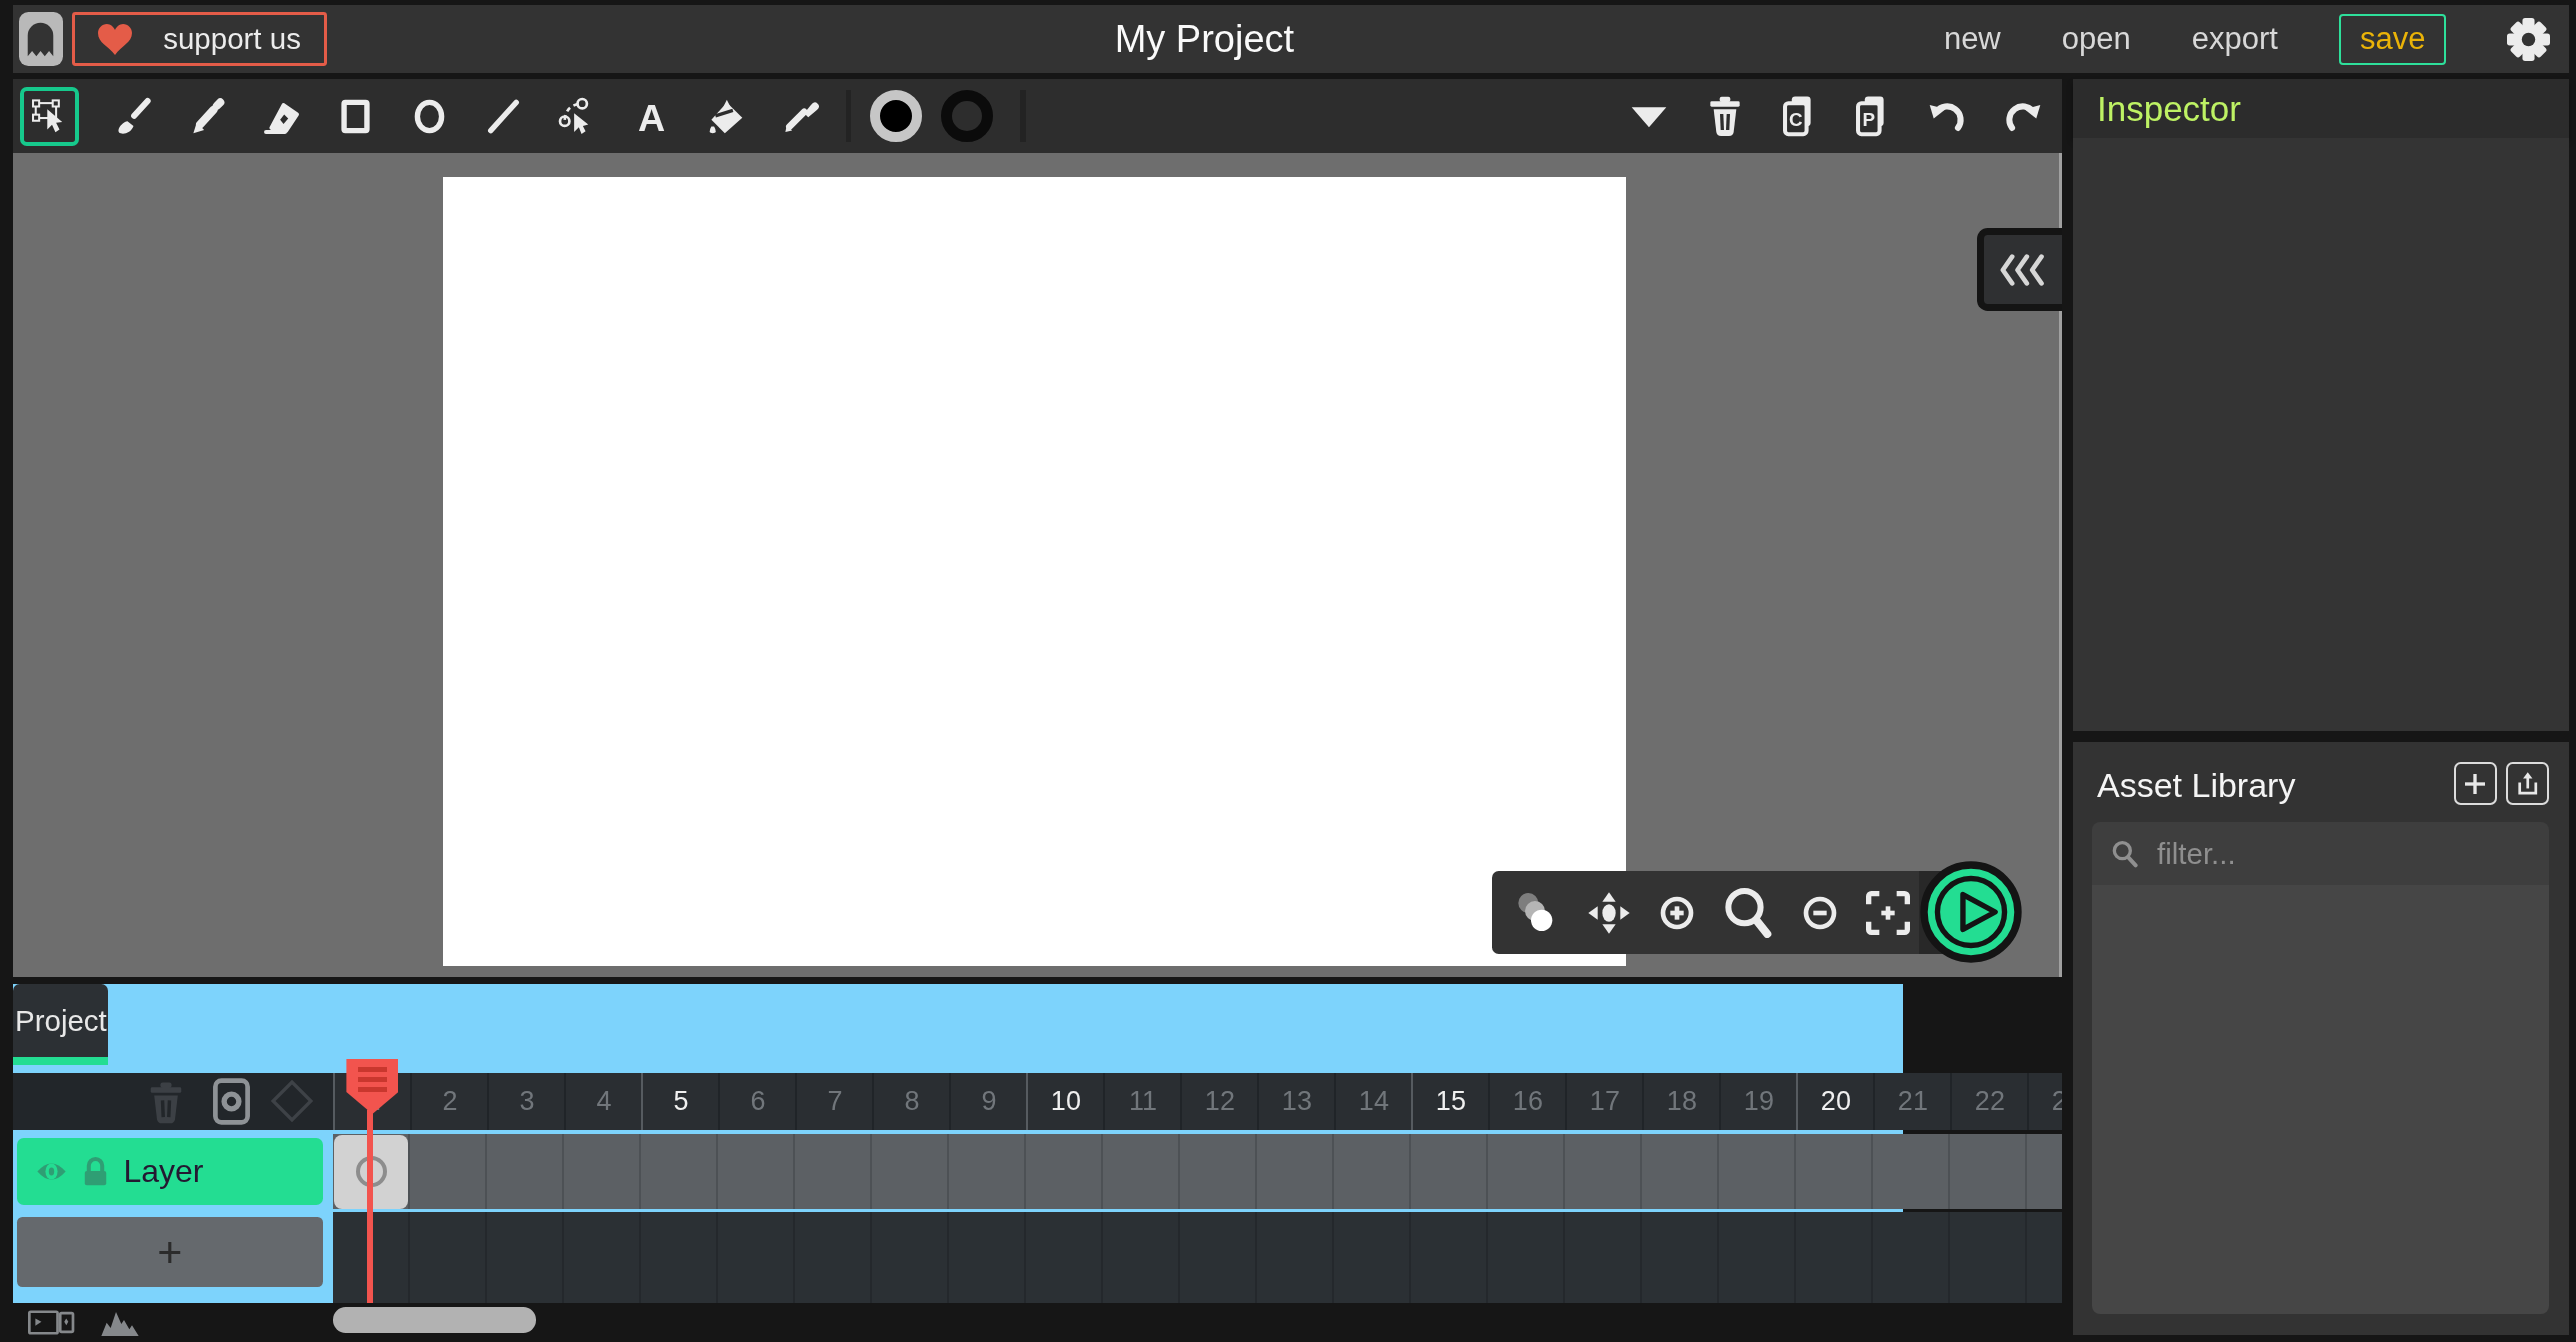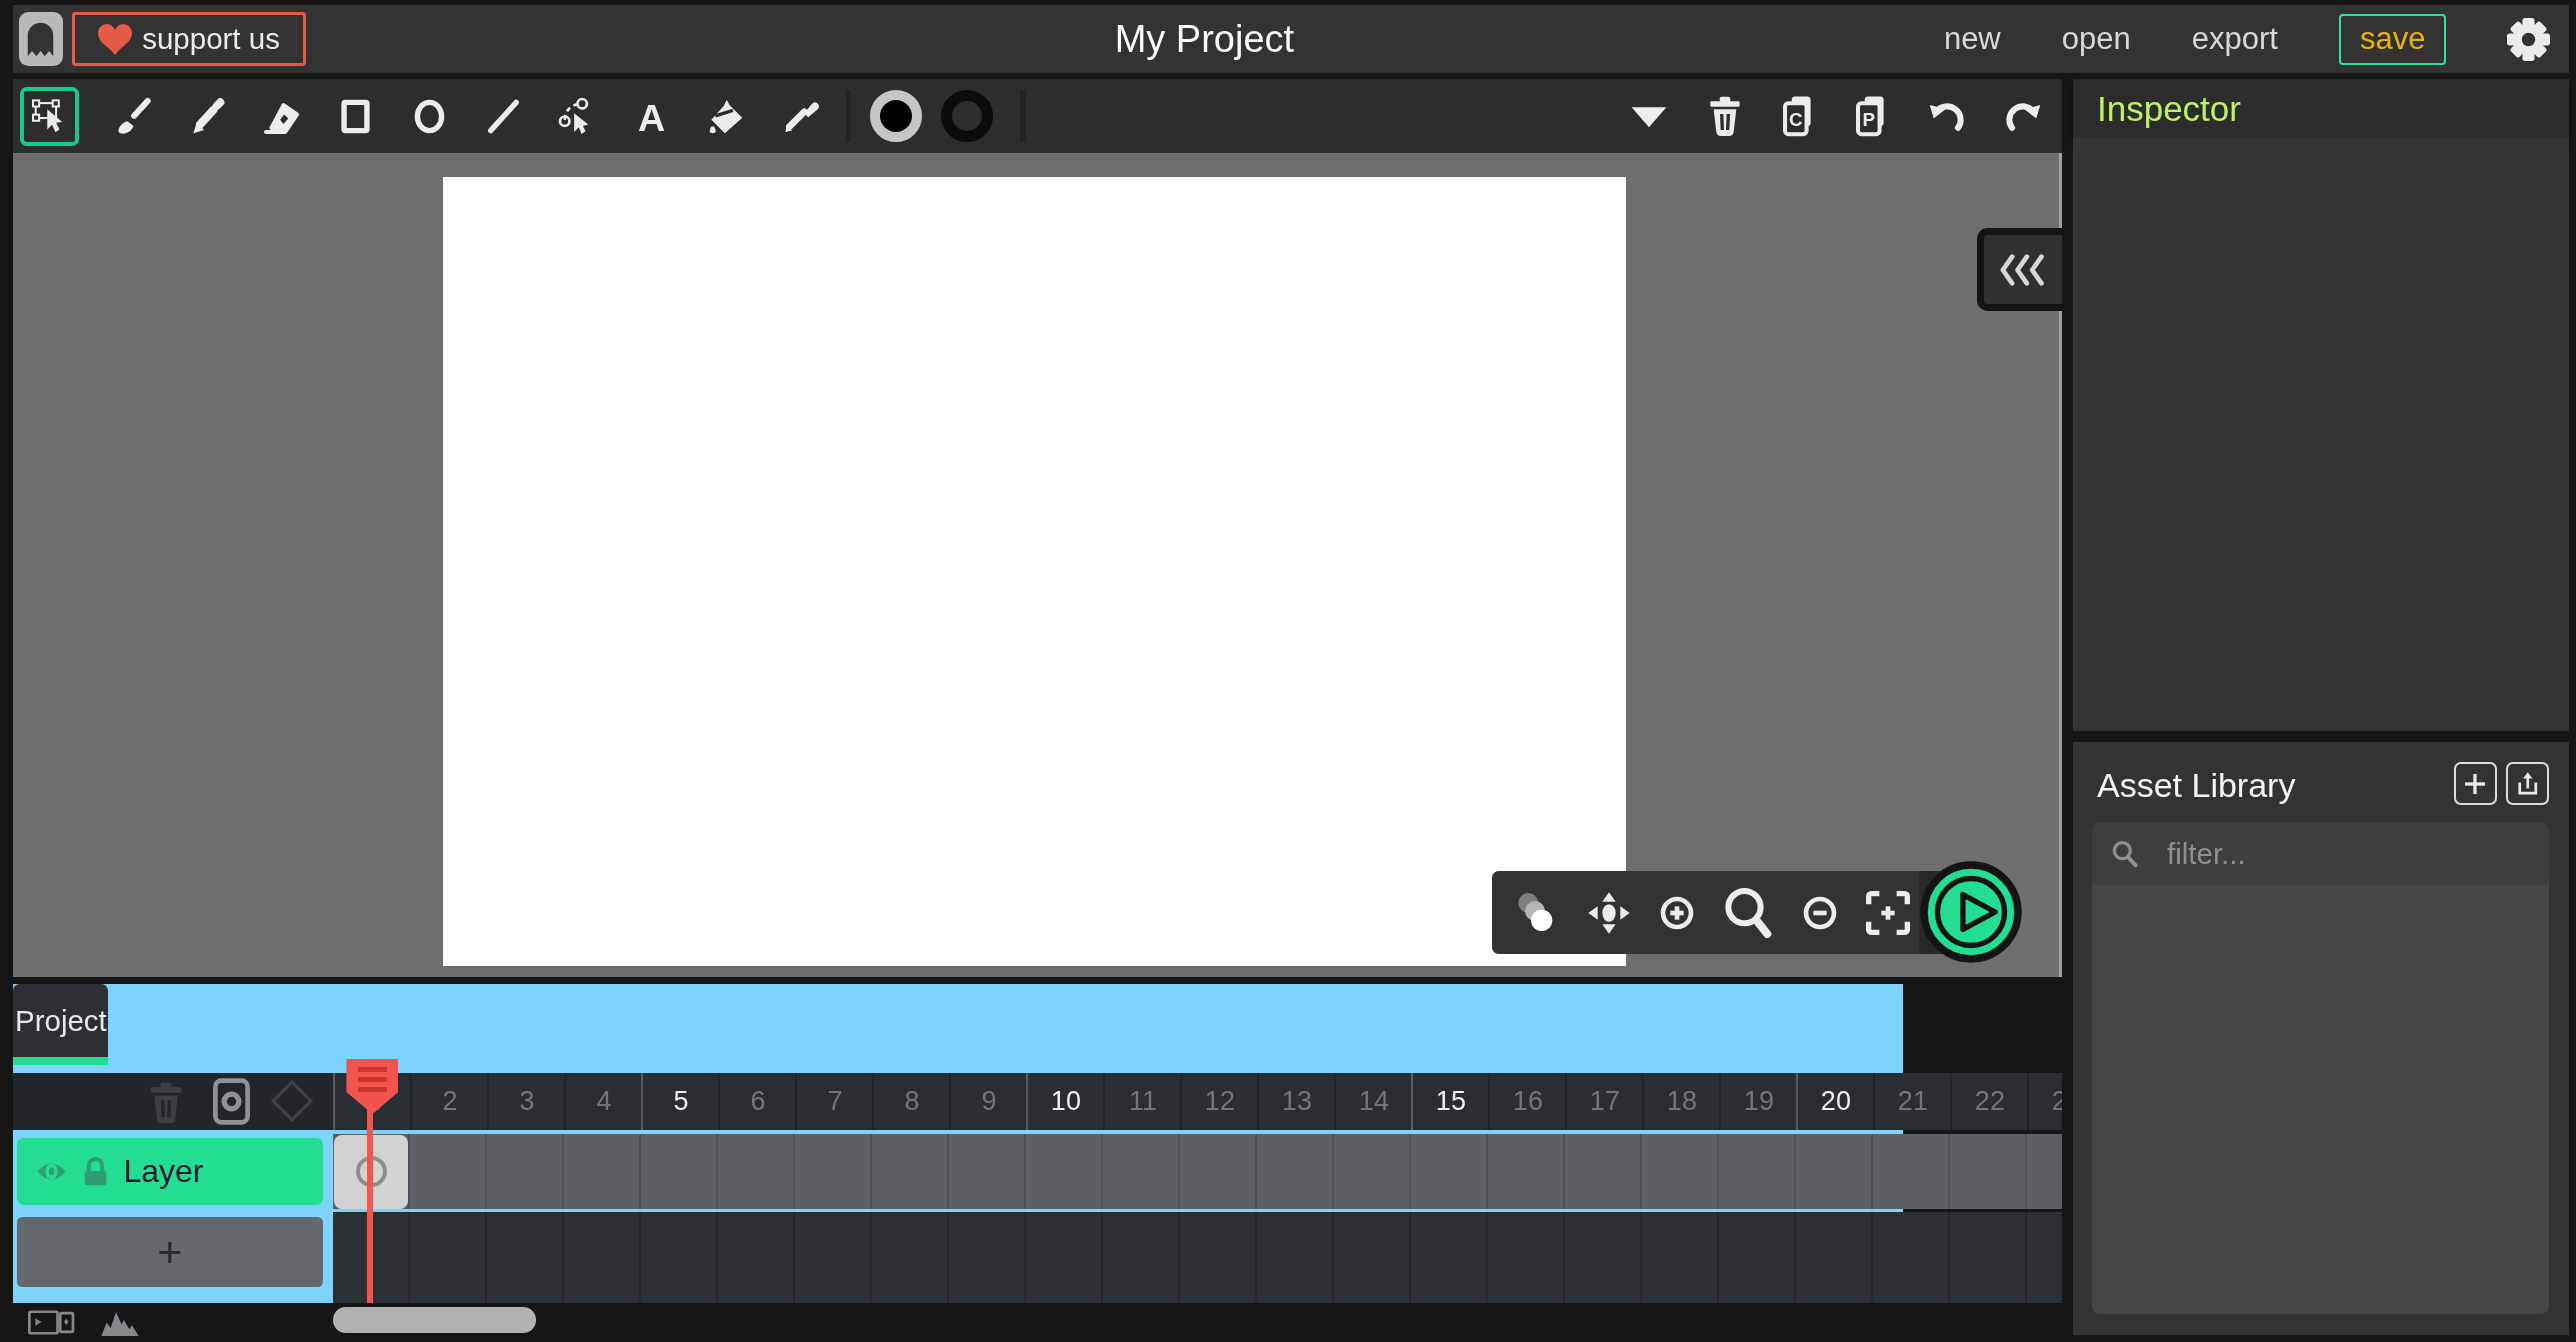--- a/index.html
+++ b/index.html
@@ -5,21 +5,21 @@
   * { margin:0; padding:0; box-sizing:border-box; }
   html,body { background:#161616; }
   body { font-family:"Liberation Sans", sans-serif; }
   .app { position:relative; width:2576px; height:1342px; background:#161616; overflow:hidden; }
 
   
   .topbar { position:absolute; left:13.4px; top:5.4px; width:2556px; height:68px; background:#333333;
             display:flex; align-items:center; }
   .logo { width:44px; height:54px; margin-left:5.4px; background:#b9b9b9; border-radius:9.4px;
           display:flex; align-items:center; justify-content:center; cursor:pointer; }
-  .support { display:flex; align-items:center; gap:10px; margin-left:9.4px; height:54px; padding:0 23px;
+  .support { display:flex; align-items:center; gap:31px; margin-left:9.4px; height:54px; padding:0 23px;
              background:transparent; border:3.4px solid #e45c48; border-radius:3.4px; color:#ececec;
              font-size:29.5px; font-family:inherit; cursor:pointer; }
   .apptitle { position:absolute; left:1191px; top:50%; transform:translate(-50%,-50%);
               color:#fafafa; font-size:38px; }
   .topmenu { position:absolute; right:19px; top:0; height:68px; display:flex; align-items:center; gap:61px; }
   .topmenu .mi { background:none; border:none; color:#d8d8d8; font-size:31px; font-family:inherit; cursor:pointer; }
   .topmenu .save { color:#eab308; border:2.7px solid #2ee09b; border-radius:4px; padding:5.4px 19px; }
   .gearbtn { background:none; border:none; cursor:pointer; display:flex; }
 
   
@@ -55,21 +55,21 @@
   .inspector { position:absolute; left:2073px; top:79px; width:496px; height:652px; }
   .insp-head { height:59px; background:#2c2c2c; color:#bef264; font-size:35px; line-height:59px;
                padding-left:24px; box-shadow:0 4px 5.4px rgba(0,0,0,.35); }
   .insp-body { height:593px; background:#343434; }
   .assets { position:absolute; left:2073px; top:742px; width:496px; height:593px; background:#333333; }
   .asset-head { display:flex; align-items:flex-end; padding:20px 20px 14.8px 24px; }
   .asset-title { color:#f5f5f5; font-size:34px; flex:1; }
   .abtn { width:43px; height:43px; border:2.7px solid #dcdcdc; border-radius:6.7px; background:none;
           cursor:pointer; display:flex; align-items:center; justify-content:center; margin-left:9.4px; }
   .filterbox { margin:2.7px 20px 0 19px; height:63px; background:#3e3e3e; border-radius:8px 8px 0 0;
-               display:flex; align-items:center; gap:28px; padding-left:19px; }
+               display:flex; align-items:center; gap:18px; padding-left:19px; }
   .filterbox input { background:transparent; border:none; outline:none; color:#bdbdbd; font-size:29.5px;
                      font-family:inherit; width:349px; }
   .filterbox input::placeholder { color:#8f8f8f; }
   .asset-list { margin:0 20px 0 19px; height:429px; background:#464646; border-radius:0 0 8px 8px; }
 
   
   .timeline { position:absolute; left:13.4px; top:984px; width:1890px; height:358px; background:#7dd3fc; }
   .ttab { position:absolute; left:0; top:0; width:95px; height:81px; background:#2c3034;
           border:none; border-radius:6.7px 6.7px 0 0; border-bottom:8.7px solid #23dd92;
           color:#e8e8e8; font-size:29.5px; font-family:inherit; cursor:pointer; }

